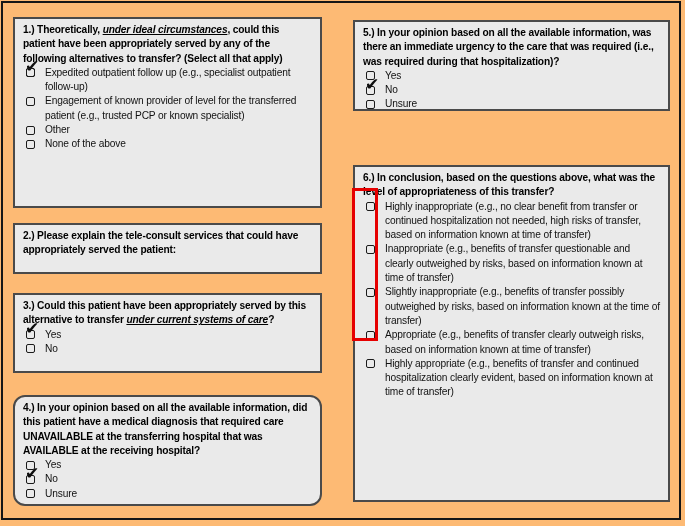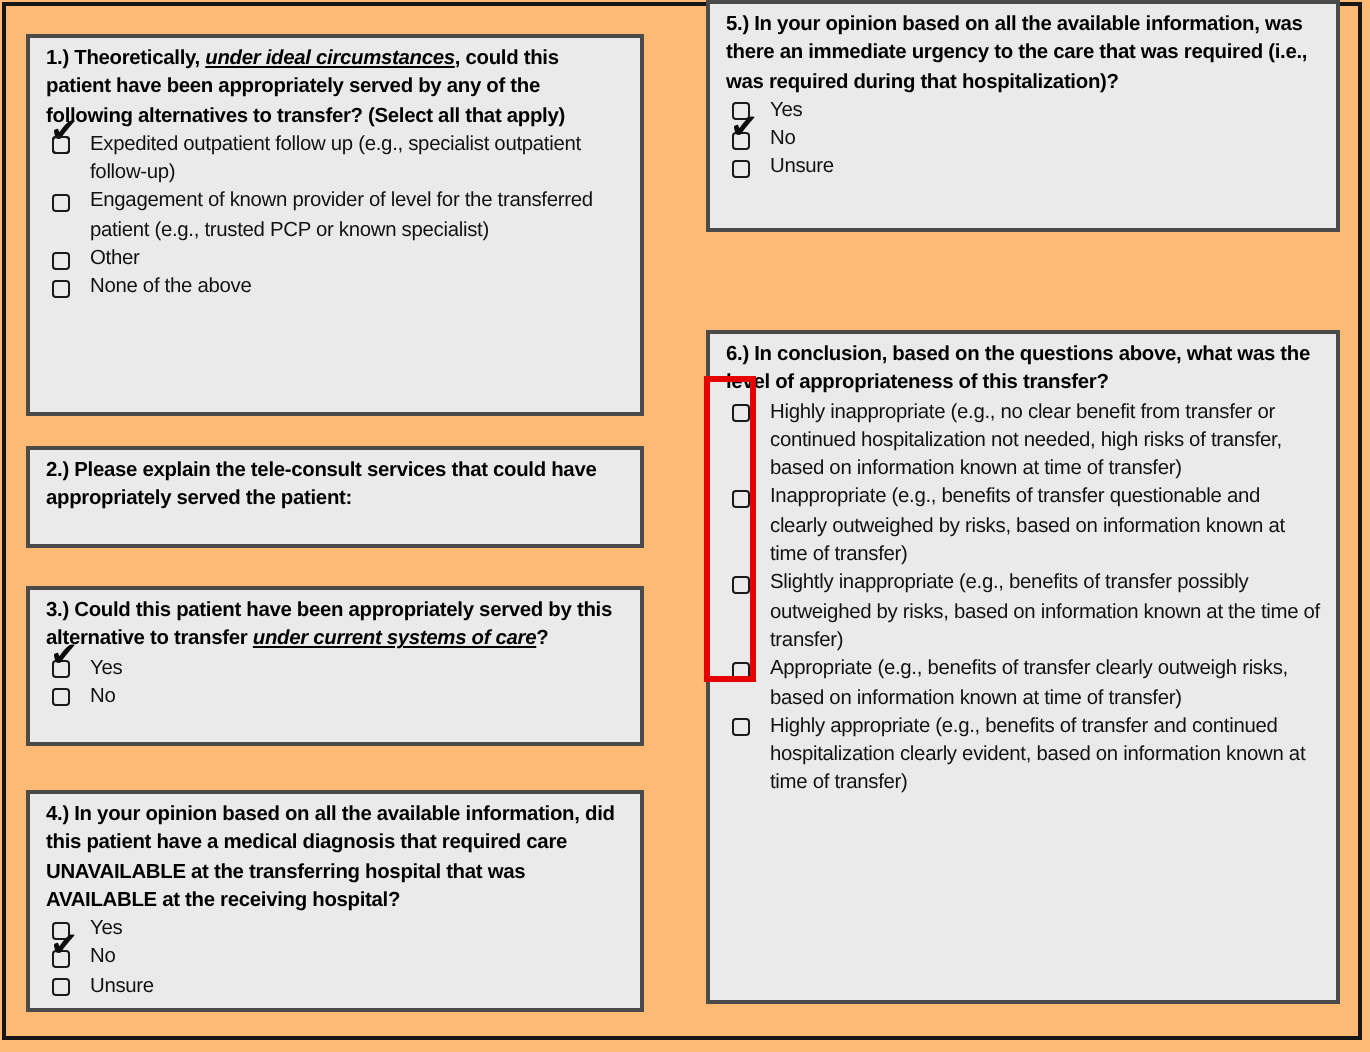--- a/index.html
+++ b/index.html
@@ -73,22 +73,22 @@
     left: 352px; top: 188px;
     width: 26px; height: 153px;
     box-sizing: border-box;
     border: 3px solid #e60000;
     z-index: 5;
   }
   
   #q1 { left: 13px; top: 17px;  width: 309px; height: 191px; }
   #q2 { left: 13px; top: 223px; width: 309px; height: 51px;  }
   #q3 { left: 13px; top: 293px; width: 309px; height: 80px;  }
-  #q4 { left: 13px; top: 395px; width: 309px; height: 111px; }
-  #q5 { left: 353px; top: 0;  width: 317px; height: 116px; }
+  #q4 { left: 13px; top: 395px; width: 309px; height: 111px; border-radius: 12px; }
+  #q5 { left: 353px; top: 20px;  width: 317px; height: 91px; }
   #q6 { left: 353px; top: 165px; width: 317px; height: 337px; }
 </style>
 </head>
 <body>
 
 <div class="page">
   <div class="frame"></div>
 
   <section class="qbox" id="q1">
     <p class="qheader"><span>1.) Theoretically, </span><span class="em">under ideal circumstances</span><span>, could this patient have been appropriately served by any of the following alternatives to transfer? (Select all that apply)</span></p>

